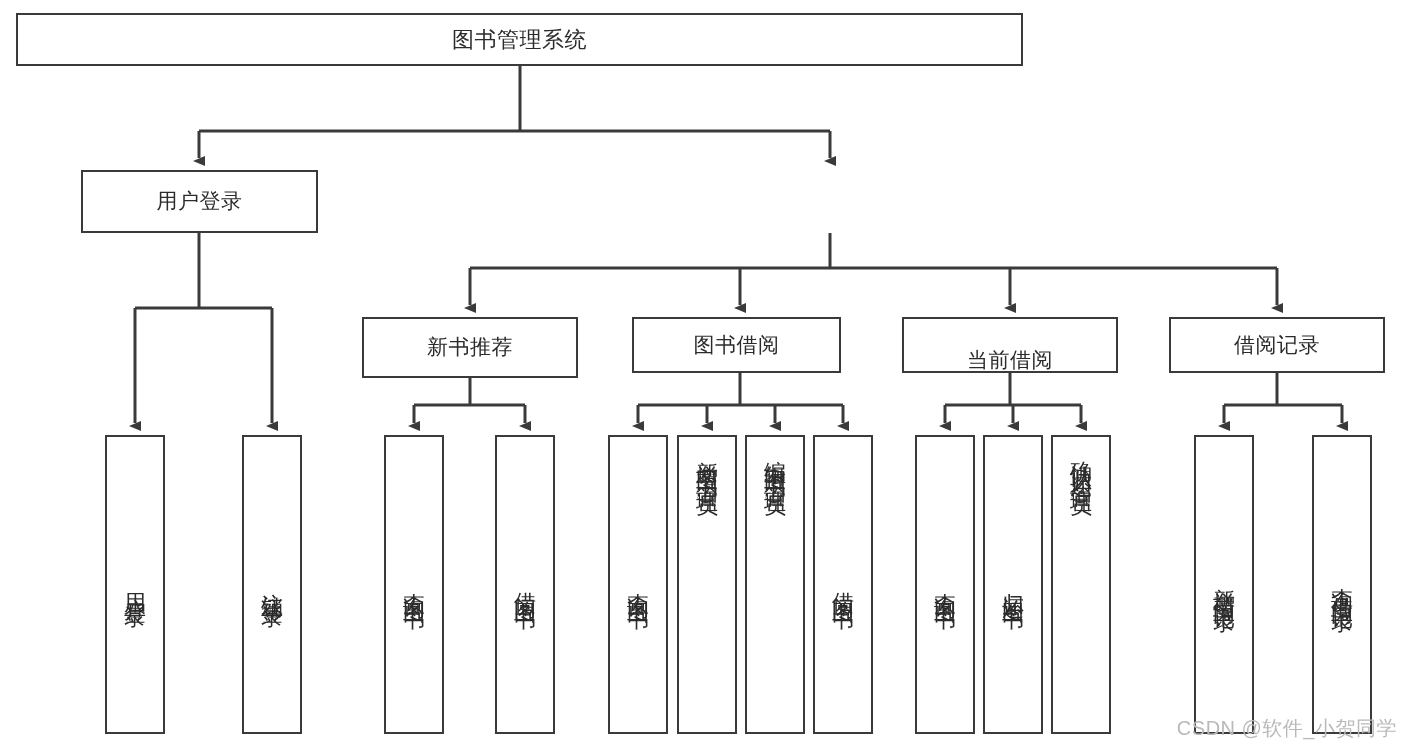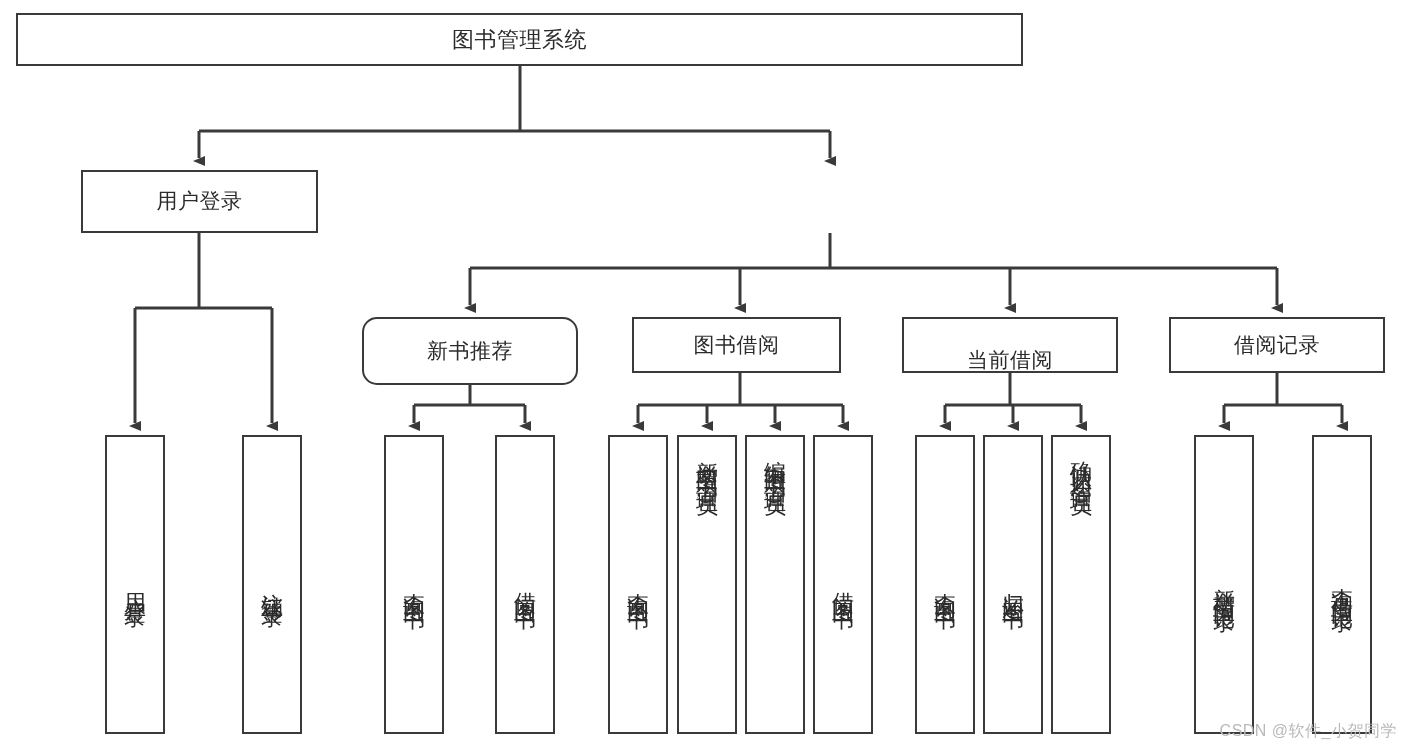--- a/index.html
+++ b/index.html
@@ -63,21 +63,21 @@
     text-orientation: upright;
     font-size: 22px;
     line-height: 1;
     letter-spacing: 5px;
     white-space: nowrap;
   }
   .watermark {
     position: absolute;
     right: 8px;
     bottom: 5px;
-    font-size: 16px;
+    font-size: 20px;
     color: #b9b9b9;
     white-space: nowrap;
     letter-spacing: 0.5px;
   }
 </style>
 </head>
 <body>
 
 <div id="canvas">
 
@@ -132,21 +132,21 @@
   </svg>
 
   <div class="node h root" style="left:16px; top:13px; width:1007px; height:53px;">
     <span class="label">图书管理系统</span>
   </div>
 
   <div class="node h" style="left:81px; top:170px; width:237px; height:63px;">
     <span class="label">用户登录</span>
   </div>
 
-  <div class="node h" style="left:362px; top:317px; width:216px; height:68px;border-radius:15px;">
+  <div class="node h" style="left:362px; top:317px; width:216px; height:61px;">
     <span class="label">新书推荐</span>
   </div>
   <div class="node h" style="left:632px; top:317px; width:209px; height:56px;">
     <span class="label">图书借阅</span>
   </div>
   <div class="node h" style="left:902px; top:317px; width:216px; height:56px;align-items:flex-end;">
     <span class="label">当前借阅</span>
   </div>
   <div class="node h" style="left:1169px; top:317px; width:216px; height:56px;">
     <span class="label">借阅记录</span>

